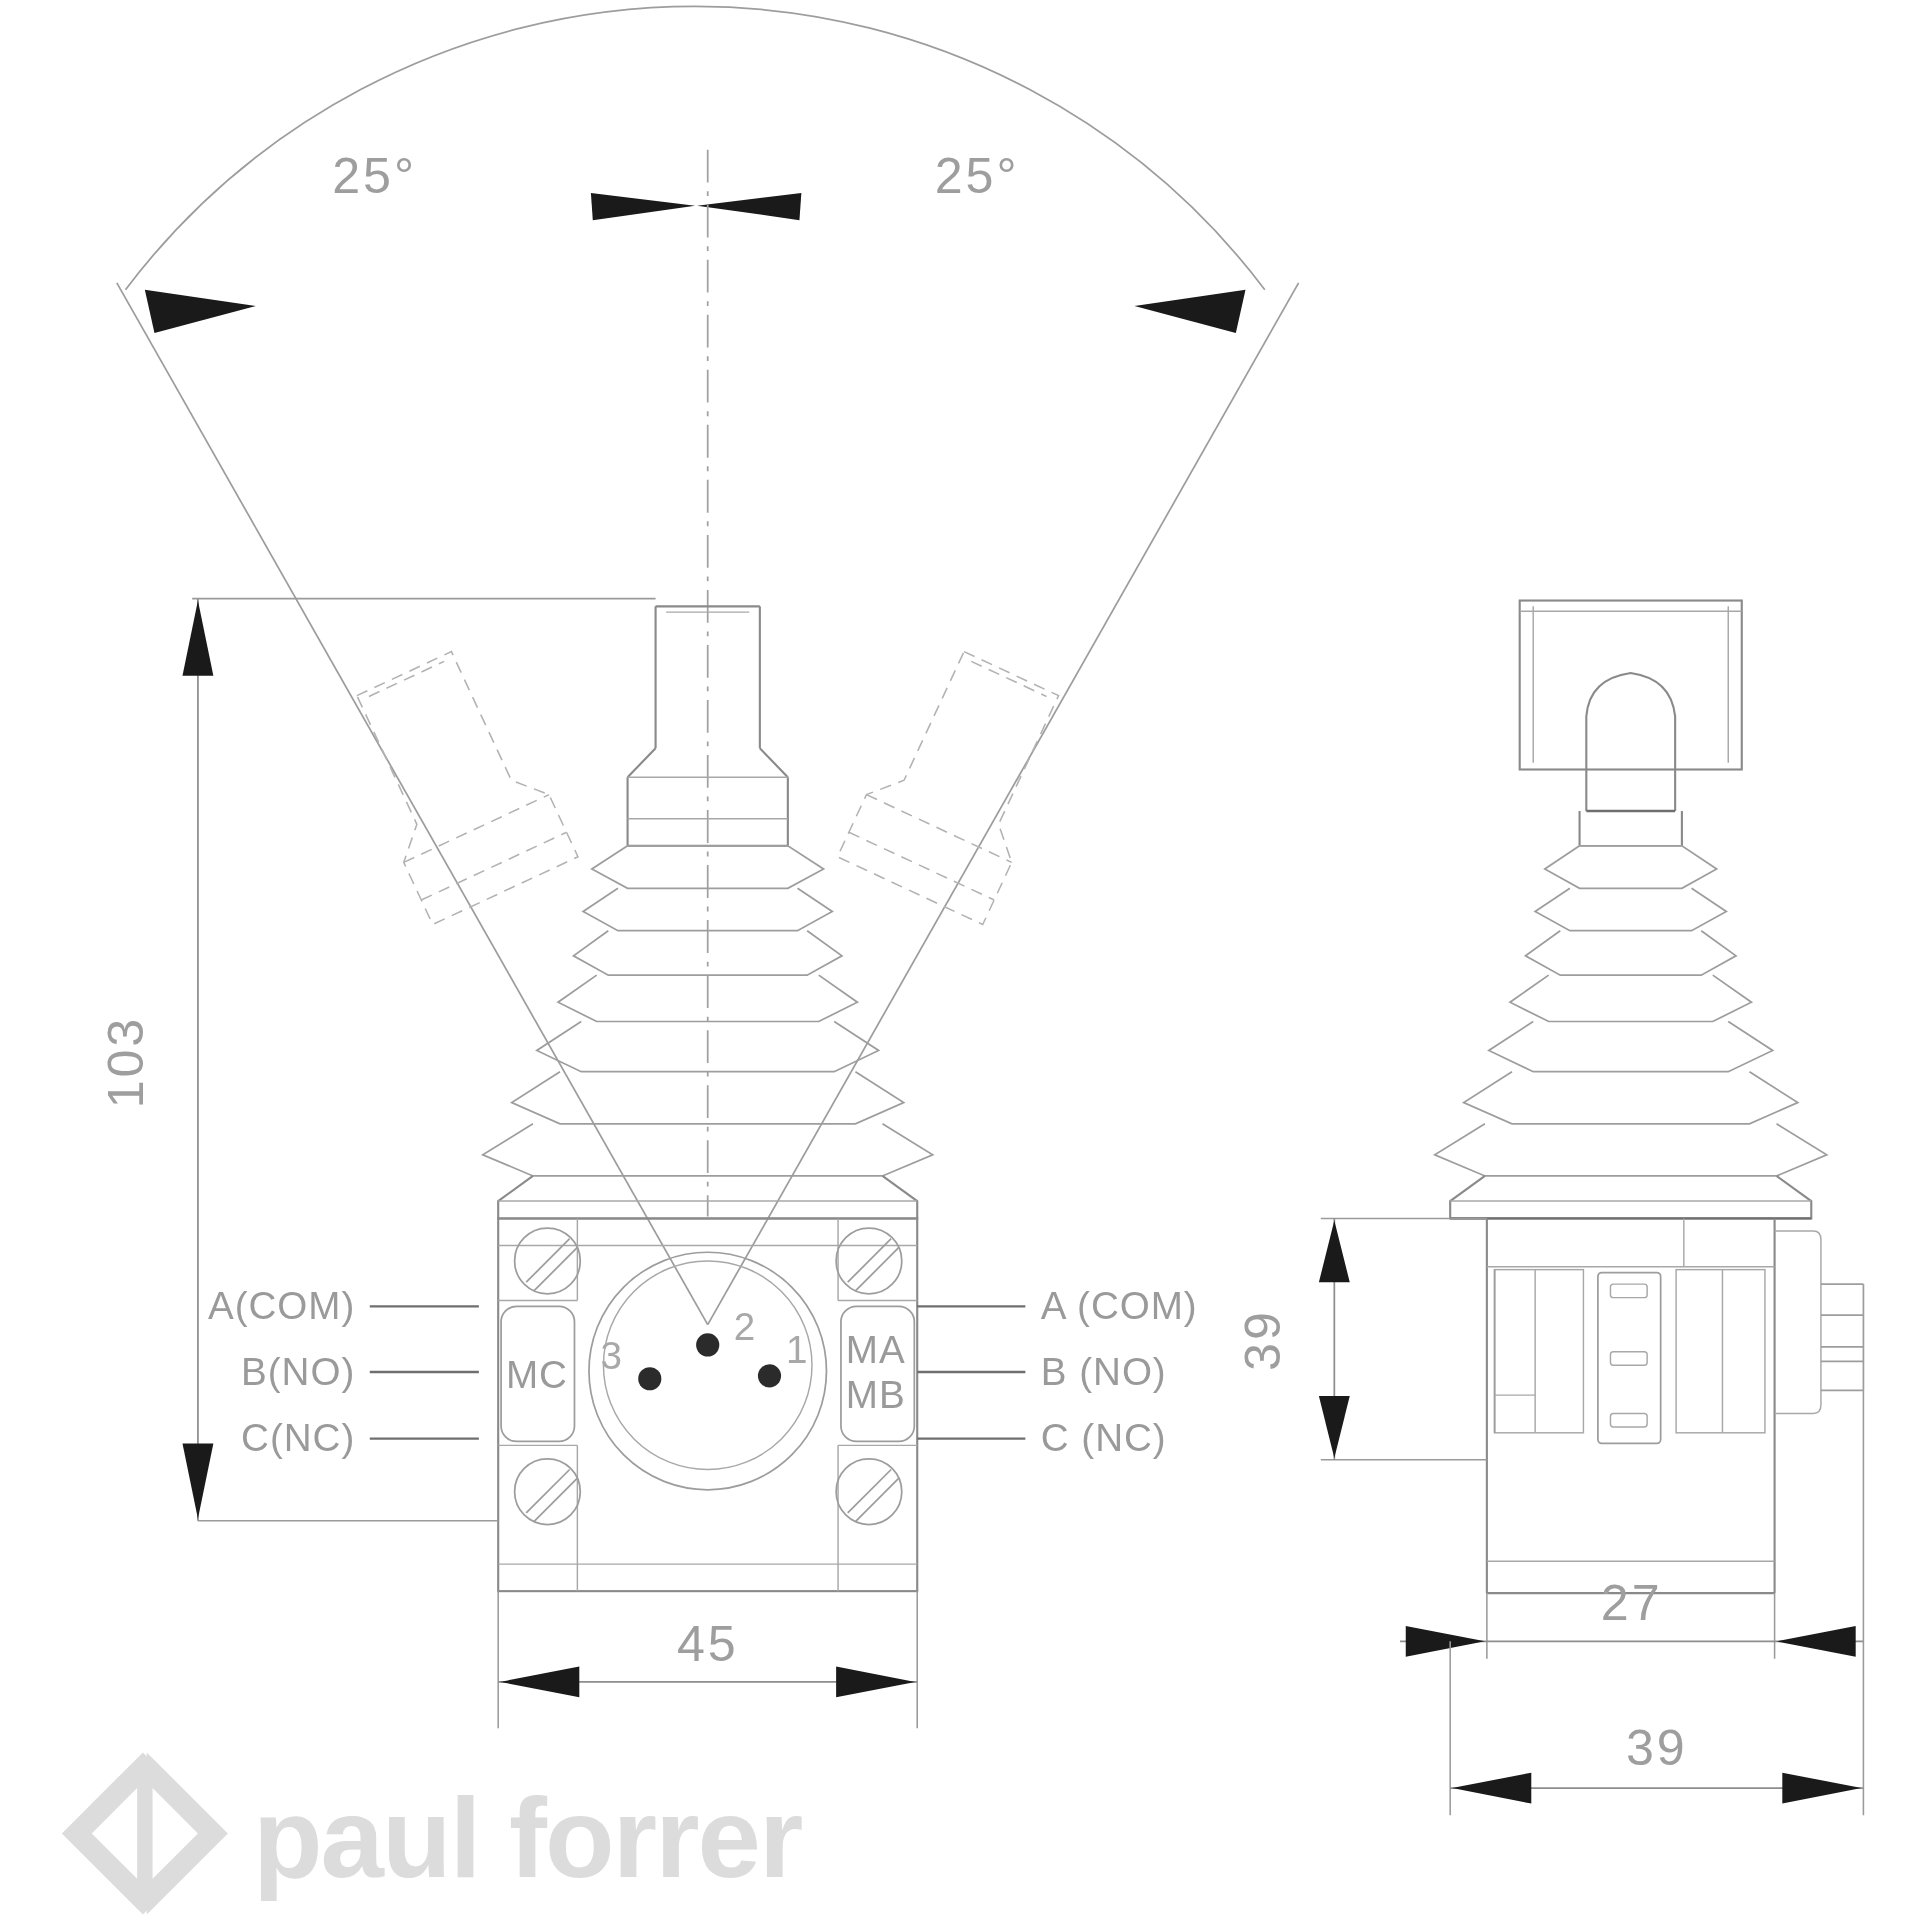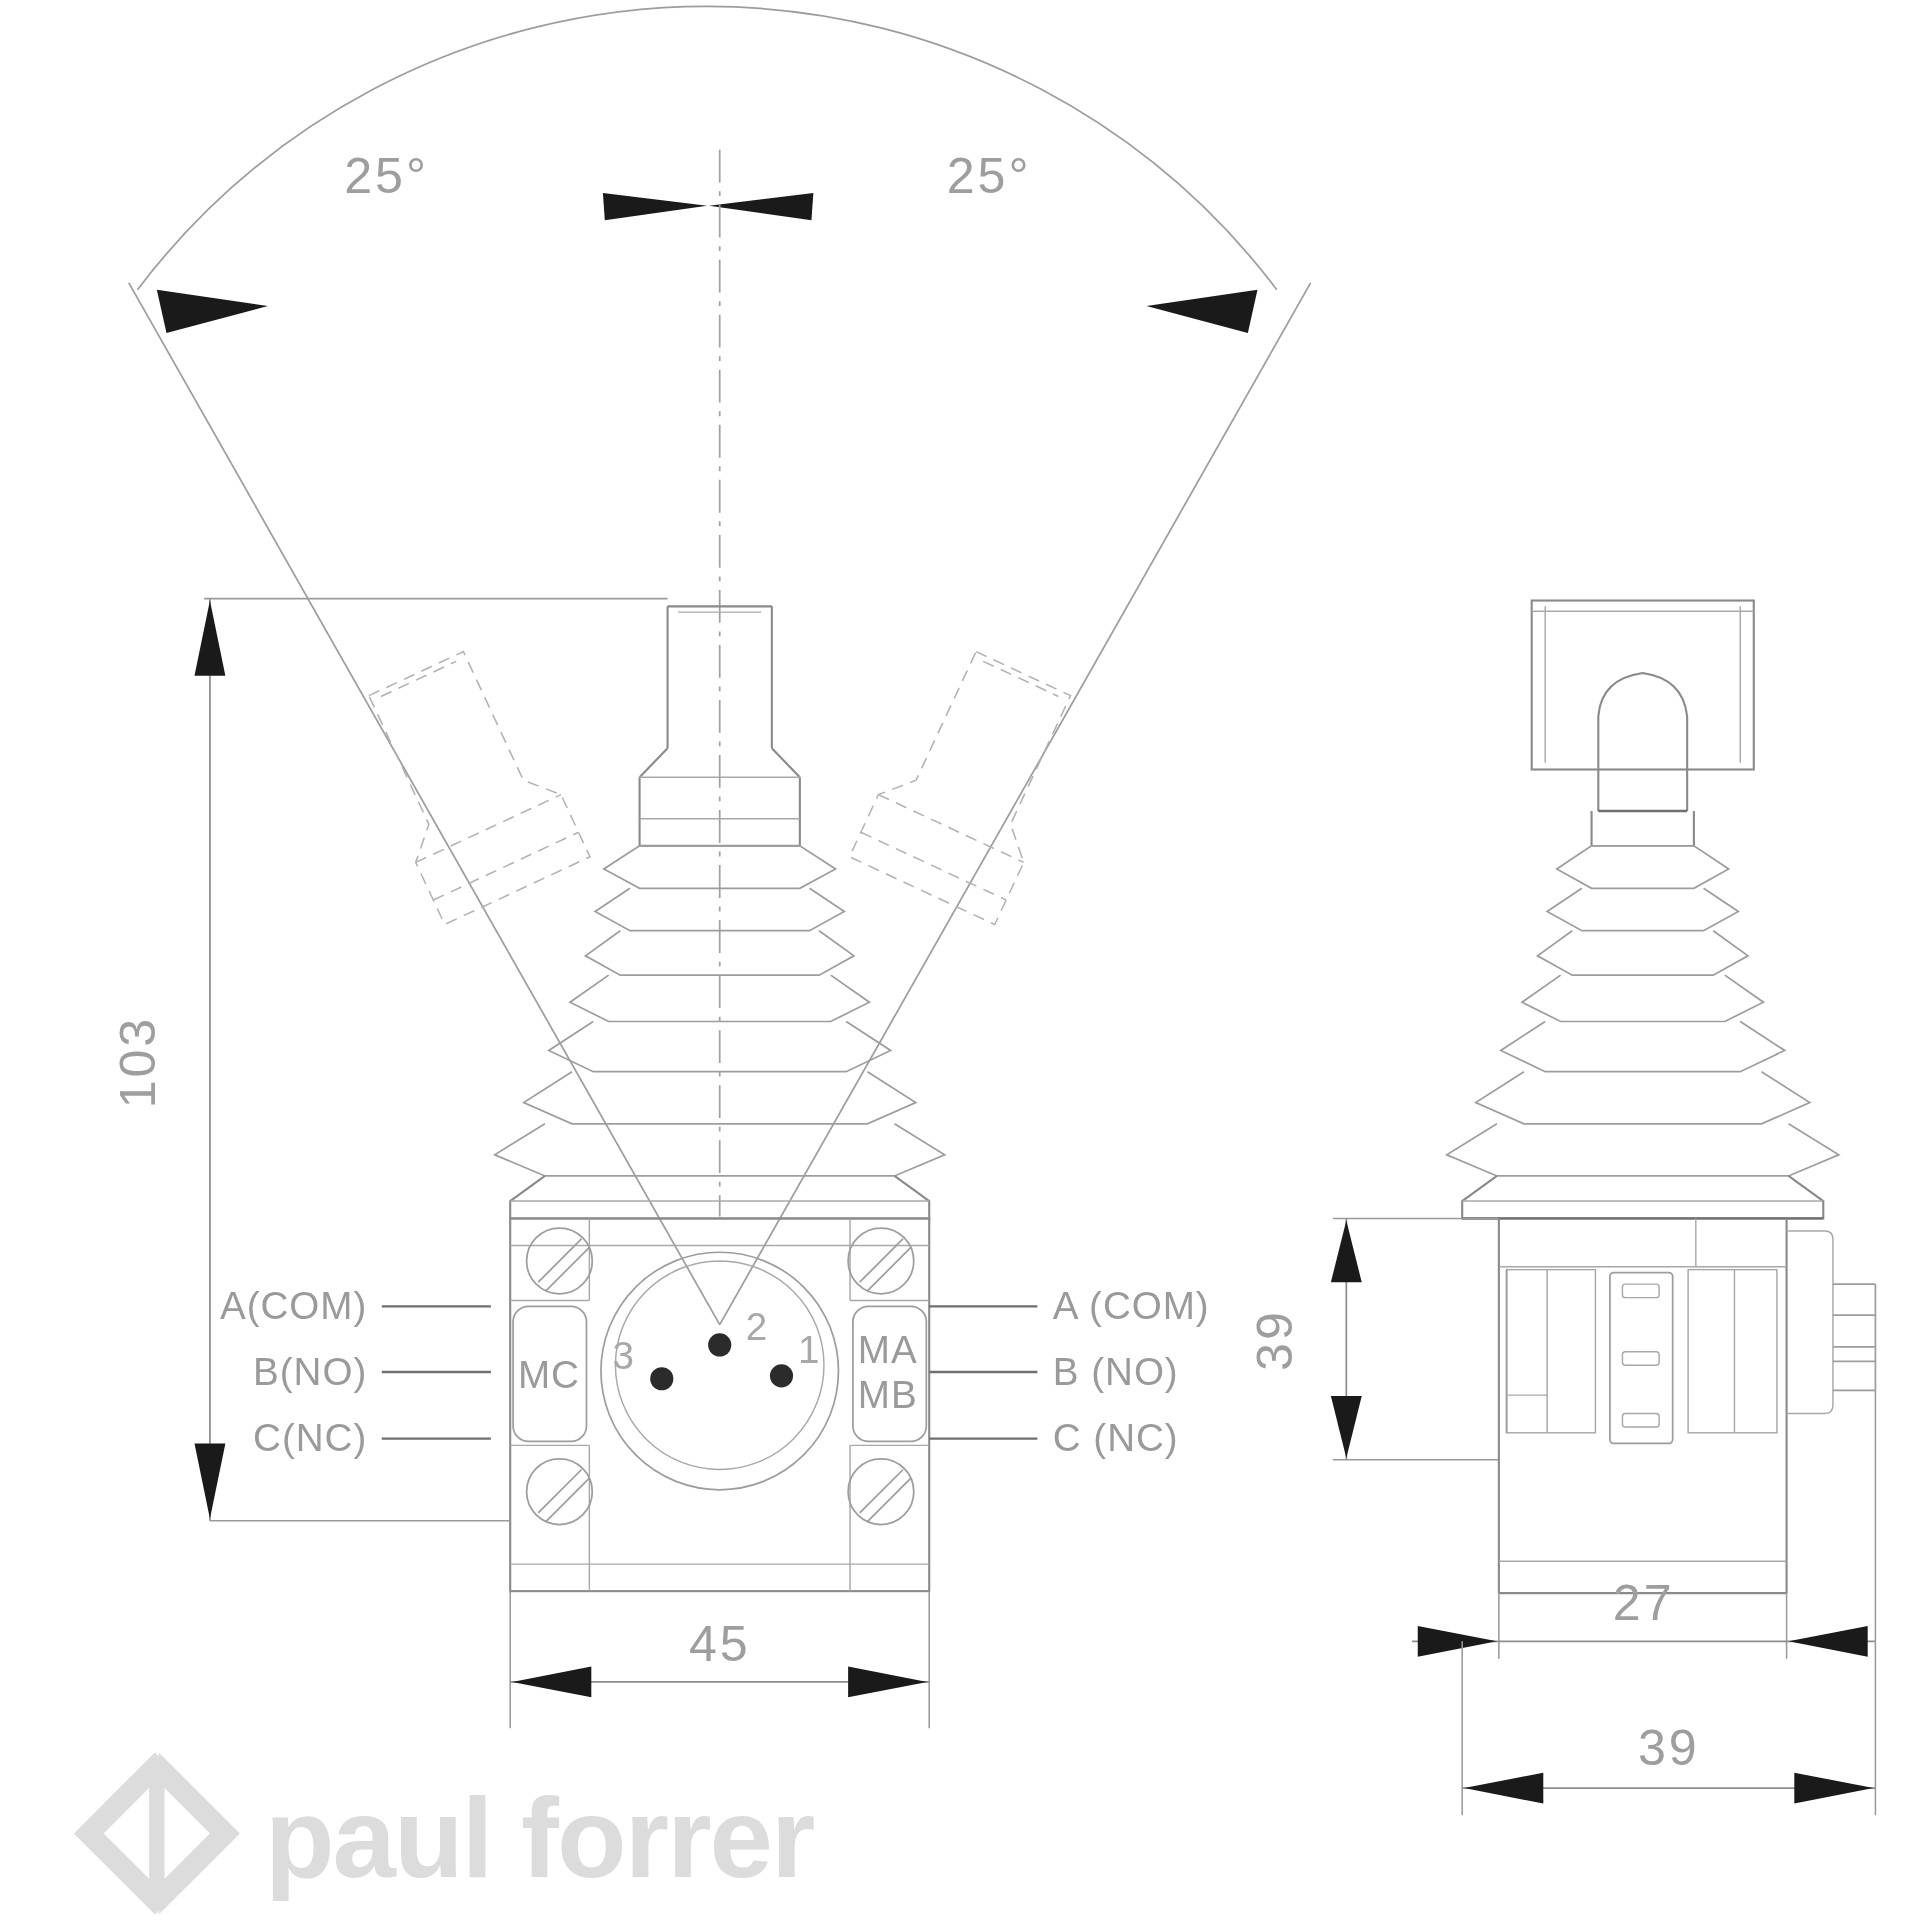--- a/index.html
+++ b/index.html
@@ -10,21 +10,21 @@
   }
   body {
     width: 1931px;
     height: 1931px;
     position: relative;
     overflow: hidden;
     font-family: "Liberation Sans", sans-serif;
   }
   #drawing-root {
     position: absolute;
-    left: 12px;
+    left: 0;
     top: 0;
     width: 1714px;
     height: 1931px;
   }
   svg.sheet {
     display: block;
     width: 1931px;
     height: 1931px;
   }
   

